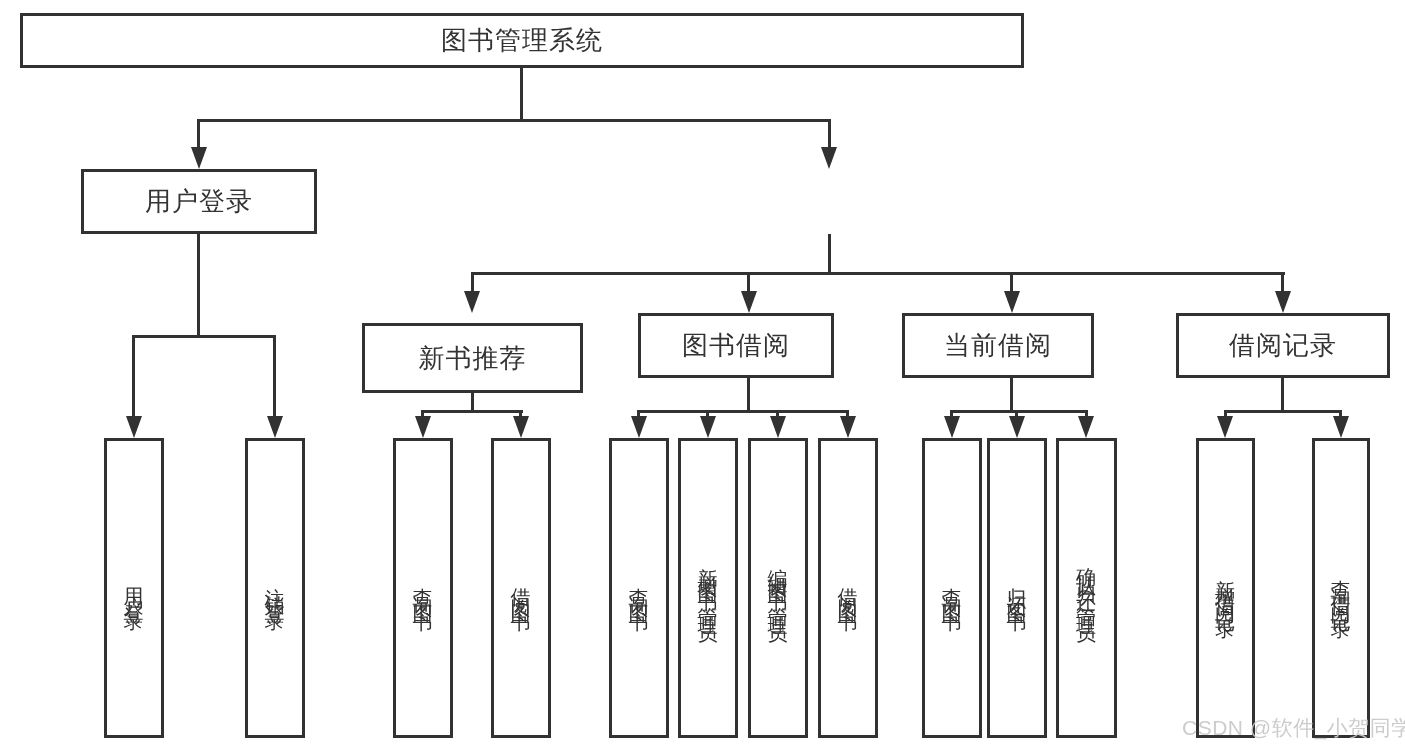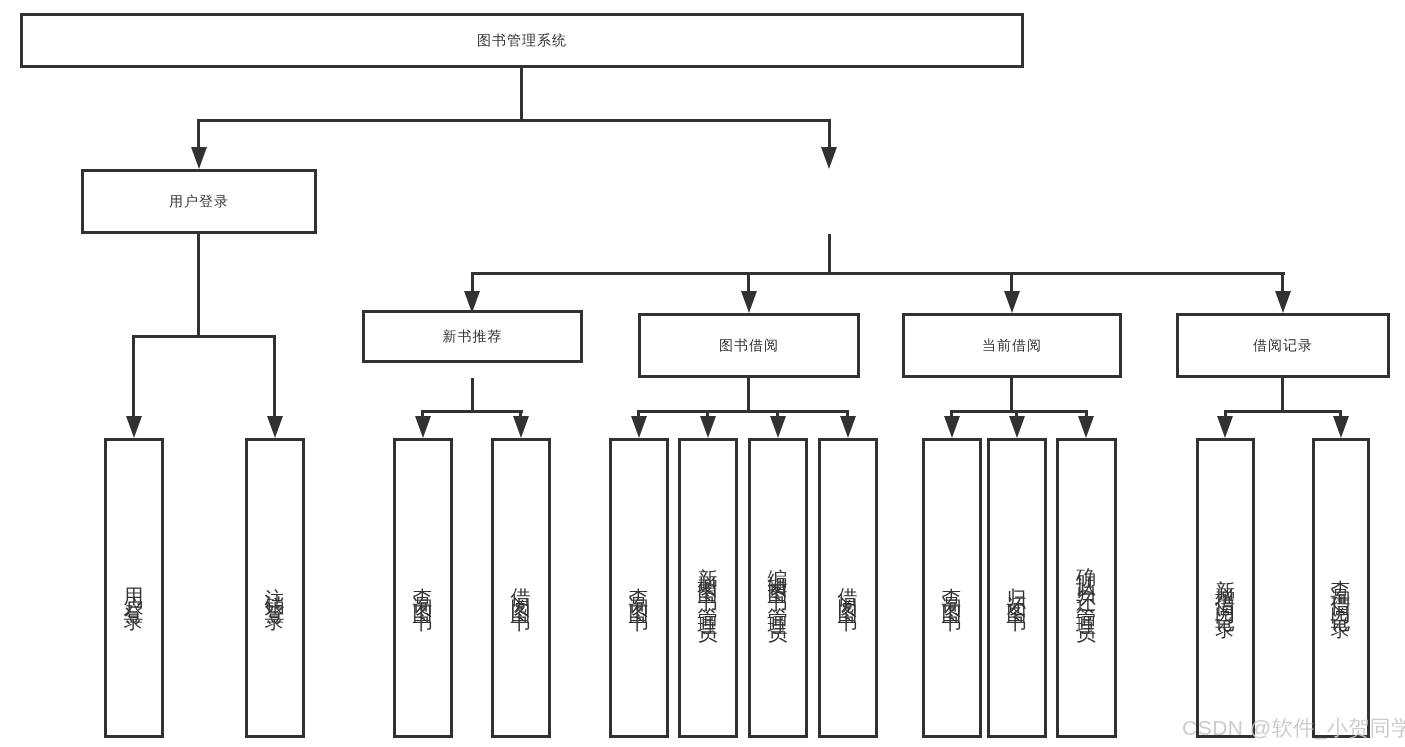--- a/index.html
+++ b/index.html
@@ -6,21 +6,21 @@
   * { box-sizing:border-box; margin:0; padding:0; }
   html,body { background:#ffffff; }
   .canvas {
     position:relative; width:1405px; height:747px; background:#ffffff;
     font-family:"Liberation Sans", sans-serif; overflow:hidden;
   }
   .box {
     position:absolute; border:3px solid var(--line); background:#ffffff;
     display:flex; align-items:center; justify-content:center; color:var(--text);
   }
-  .hlabel { font-size:14px; letter-spacing:1px; white-space:nowrap; }
+  .hlabel { font-size:26px; letter-spacing:1px; white-space:nowrap; }
   .vtext {
     writing-mode:vertical-rl; text-orientation:mixed;
     font-size:20px; letter-spacing:8px; line-height:1; white-space:nowrap;
   }
   .vl { position:absolute; width:3px; background:var(--line); }
   .hl { position:absolute; height:3px; background:var(--line); }
   .ah {
     position:absolute; width:0; height:0;
     border-left:8px solid transparent; border-right:8px solid transparent;
     border-top:22px solid var(--line);
@@ -96,27 +96,27 @@
   <div class="ah" style="left:1333px;top:416px"></div>
 
   <div class="box" style="left:20px;top:13px;width:1004px;height:55px">
     <span class="hlabel">图书管理系统</span>
   </div>
 
   <div class="box" style="left:81px;top:169px;width:236px;height:65px">
     <span class="hlabel">用户登录</span>
   </div>
 
-  <div class="box" style="left:362px;top:310px;width:221px;height:53px">
+  <div class="box" style="left:362px;top:323px;width:221px;height:70px">
     <span class="hlabel">新书推荐</span>
   </div>
-  <div class="box" style="left:638px;top:313px;width:222px;height:65px">
+  <div class="box" style="left:638px;top:313px;width:196px;height:65px">
     <span class="hlabel">图书借阅</span>
   </div>
-  <div class="box" style="left:902px;top:313px;width:220px;height:65px">
+  <div class="box" style="left:902px;top:313px;width:192px;height:65px">
     <span class="hlabel">当前借阅</span>
   </div>
   <div class="box" style="left:1176px;top:313px;width:214px;height:65px">
     <span class="hlabel">借阅记录</span>
   </div>
 
   <div class="box" style="left:104px;top:438px;width:60px;height:300px">
     <span class="vtext">用户登录</span>
   </div>
   <div class="box" style="left:245px;top:438px;width:60px;height:300px">

